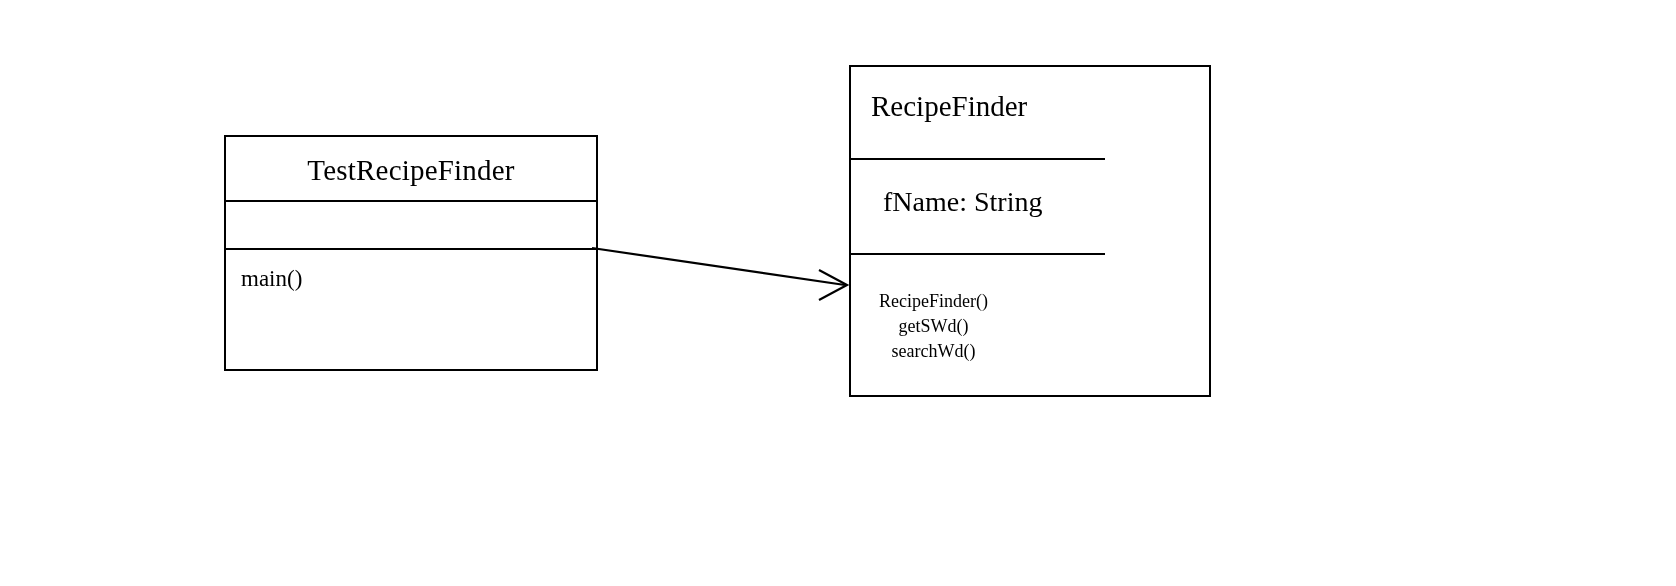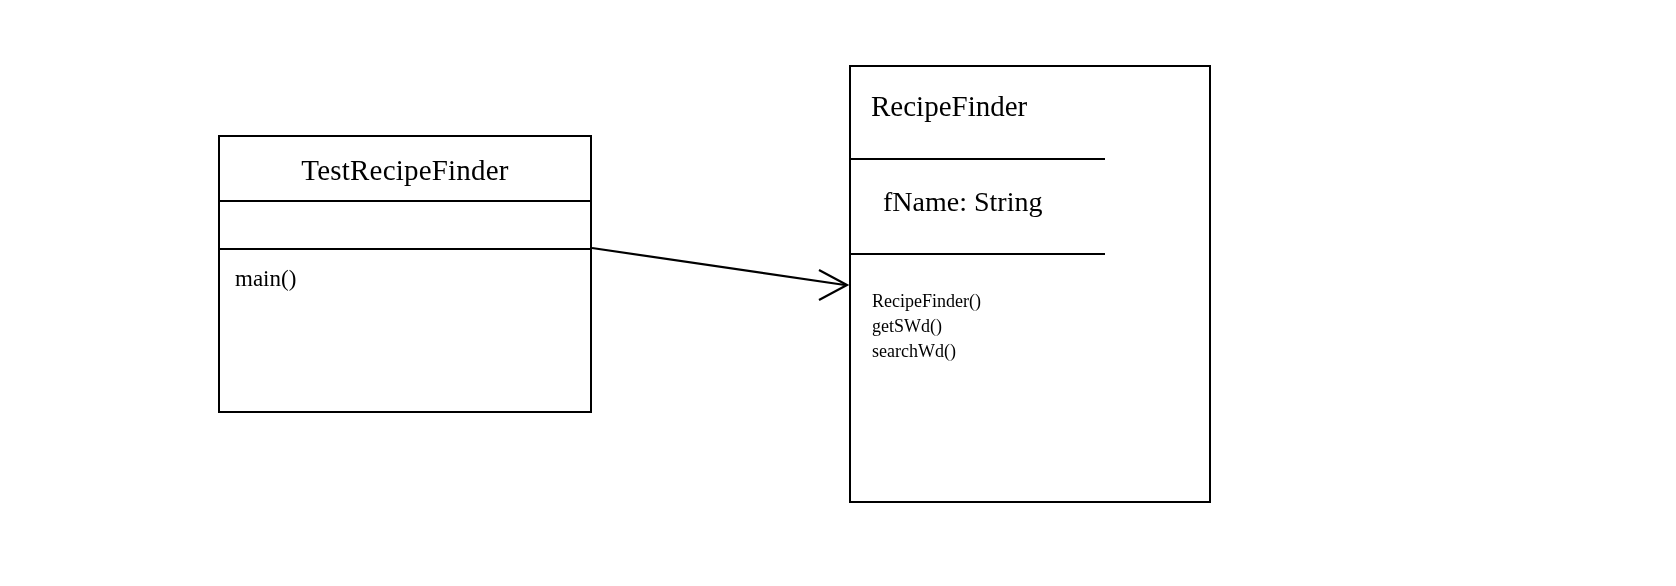--- a/index.html
+++ b/index.html
@@ -34,24 +34,24 @@
   
   .sep {
     position: absolute;
     left: 0;
     height: 0;
     border-top: 2px solid #000000;
   }
 
   
   #class-test-recipe-finder {
-    left: 218px;
+    left: 224px;
     top: 135px;
     width: 374px;
-    height: 278px;
+    height: 236px;
   }
   #class-test-recipe-finder .cls-name {
     position: absolute;
     left: 0;
     right: 0;
     top: 16px;
     text-align: center;
     font-size: 29px;
     line-height: 34px;
     letter-spacing: .2px;
@@ -65,21 +65,21 @@
     font-size: 23px;
     line-height: 36px;
     text-align: left;
   }
 
   
   #class-recipe-finder {
     left: 849px;
     top: 65px;
     width: 362px;
-    height: 438px;
+    height: 332px;
   }
   #class-recipe-finder .cls-name {
     position: absolute;
     left: 20px;
     top: 22px;
     font-size: 29px;
     line-height: 34px;
     text-align: left;
   }
   #class-recipe-finder .sep-1 { top: 91px;  left: 0; width: 254px; }
@@ -87,25 +87,25 @@
   #class-recipe-finder .attrs {
     position: absolute;
     left: 32px;
     top: 118px;
     font-size: 28px;
     line-height: 34px;
     text-align: left;
   }
   #class-recipe-finder .ops {
     position: absolute;
-    left: 21px;
+    left: 28px;
     top: 222px;
     font-size: 18px;
     line-height: 25px;
-    text-align: left;
+    text-align: center;
   }
 
   .member { white-space: pre; }
 
   
   #connector-layer {
     position: absolute;
     left: 0;
     top: 0;
     width: 1676px;

